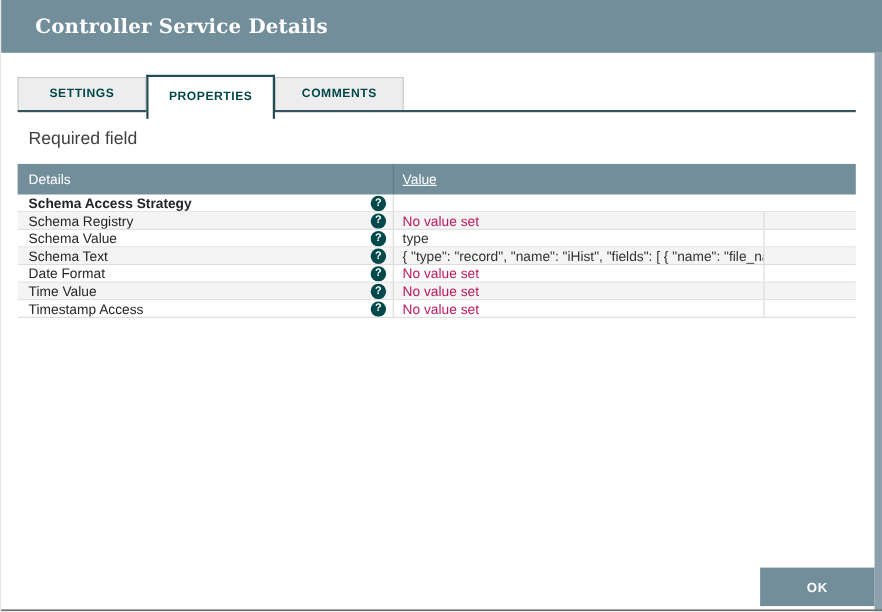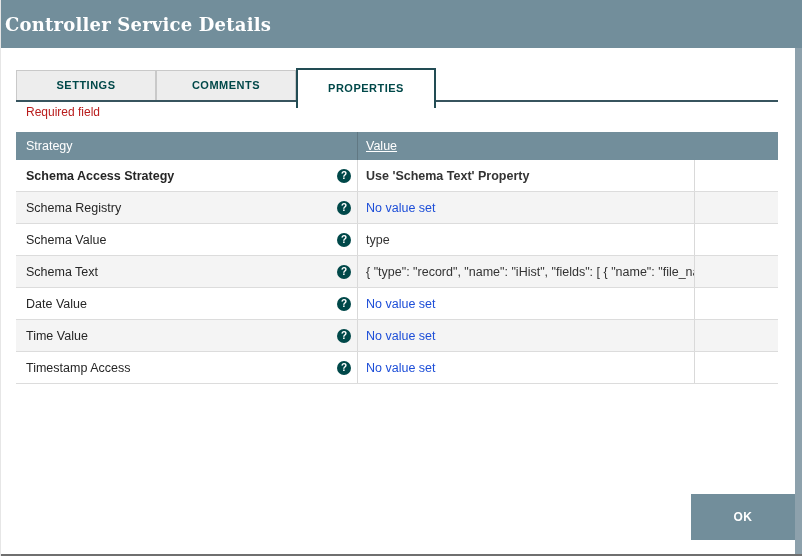--- a/index.html
+++ b/index.html
@@ -16,39 +16,39 @@
   .dialog::after {
     content: "";
     position: absolute; left: 0; right: 0; bottom: 0; height: 2px;
     background: #6f6f6f; z-index: 9;
   }
 
   .dlg-header {
     height: 48px;
     background: #728E9B;
     display: flex; align-items: center;
-    padding-left: 4px;
+    padding-left: 31px;
   }
   .dlg-title {
     color: #fff;
     font-family: "DejaVu Serif", "Liberation Serif", serif;
     font-size: 18px;
     font-weight: 600;
     letter-spacing: 0.2px;
   }
 
   .tab-bar {
     margin: 22px 24px 0 15px;
     height: 32px;
     display: flex;
     align-items: flex-end;
     border-bottom: 2px solid #37545E;
   }
   .tab {
-    width: 140px;
+    width: 117px;
     text-align: center;
     font-size: 11px;
     font-weight: bold;
     letter-spacing: 0.5px;
     color: #004849;
     cursor: pointer;
   }
   .tab.inactive {
     height: 30px; line-height: 28px;
     background: #ededed;
@@ -59,43 +59,43 @@
     height: 40px; line-height: 36px;
     background: #fff;
     border: 2px solid #224C54;
     border-bottom: none;
     margin-bottom: -8px;
     position: relative;
     z-index: 2;
   }
 
   .required-hint {
-    margin: 3px 0 0 25px;
-    font-size: 12px;
-    color: #b91c1c;
+    margin: 16px 0 0 25px;
+    font-size: 16px;
+    color: #404040;
   }
 
   .prop-table { margin: 13px 24px 0 15px; }
   .t-header {
     display: grid;
     grid-template-columns: 341px 337px 1fr;
     height: 28px;
     background: #728E9B;
     color: #fff;
     font-size: 12.5px;
     align-items: center;
   }
   .t-header .h-prop { padding-left: 10px; }
   .t-header .h-val  { padding-left: 8px; border-left: 1px solid rgba(0,0,0,0.15); height: 100%; display: flex; align-items: center; text-decoration: underline; }
   .t-header .h-extra { height: 100%; }
 
   .t-row {
     display: grid;
     grid-template-columns: 341px 337px 1fr;
-    height: 32px;
+    height: 16px;
     border-bottom: 1px solid #dcdcdc;
     background: #fff;
     align-items: stretch;
     cursor: default;
   }
   .t-row.alt { background: #f4f4f4; }
   .cell { display: flex; align-items: center; overflow: hidden; }
   .cell.prop { justify-content: space-between; padding: 0 6px 0 10px; }
   .pname { font-size: 12.5px; color: #262626; white-space: nowrap; }
   .t-row.required .pname, .t-row.required .cell.val { font-weight: bold; }
@@ -111,27 +111,27 @@
     text-align: center;
     cursor: pointer;
   }
   .cell.val {
     border-left: 1px solid #d9d9d9;
     padding-left: 8px;
     font-size: 12.5px;
     color: #333;
     white-space: nowrap;
   }
-  .cell.val.unset { color: #1d4ed8; }
+  .cell.val.unset { color: #be185d; }
   .cell.extra { border-left: 1px solid #d9d9d9; }
 
   .ok-button {
     position: absolute;
-    right: 7px; bottom: 16px;
-    width: 104px; height: 46px;
+    right: 7px; bottom: 5px;
+    width: 104px; height: 35px;
     background: #728E9B;
     color: #fff;
     font-size: 12px;
     font-weight: bold;
     letter-spacing: 0.5px;
     display: flex; align-items: center; justify-content: center;
     cursor: pointer;
     z-index: 8;
   }
 
@@ -147,39 +147,38 @@
 <body>
 
 <div class="dialog">
 
   <div class="dlg-header">
     <span class="dlg-title">Controller Service Details</span>
   </div>
 
   <div class="tab-bar">
     <div class="tab inactive">SETTINGS</div>
+    <div class="tab active">PROPERTIES</div>
     <div class="tab inactive">COMMENTS</div>
-    <div class="tab active">PROPERTIES</div>
   </div>
 
   <div class="required-hint">Required field</div>
 
   <div class="prop-table">
     <div class="t-header">
-      <div class="h-prop">Strategy</div>
+      <div class="h-prop">Details</div>
       <div class="h-val">Value</div>
       <div class="h-extra"></div>
     </div>
     <div>
         <div class="t-row required">
           <div class="cell prop">
             <span class="pname">Schema Access Strategy</span>
             <span class="help">?</span>
           </div>
-          <div class="cell val">Use 'Schema Text' Property</div>
           <div class="cell extra"></div>
         </div>
         <div class="t-row alt">
           <div class="cell prop">
             <span class="pname">Schema Registry</span>
             <span class="help">?</span>
           </div>
           <div class="cell val unset">No value set</div>
           <div class="cell extra"></div>
         </div>
@@ -194,21 +193,21 @@
         <div class="t-row alt">
           <div class="cell prop">
             <span class="pname">Schema Text</span>
             <span class="help">?</span>
           </div>
           <div class="cell val">{ "type": "record", "name": "iHist", "fields": [ { "name": "file_nam.</div>
           <div class="cell extra"></div>
         </div>
         <div class="t-row">
           <div class="cell prop">
-            <span class="pname">Date Value</span>
+            <span class="pname">Date Format</span>
             <span class="help">?</span>
           </div>
           <div class="cell val unset">No value set</div>
           <div class="cell extra"></div>
         </div>
         <div class="t-row alt">
           <div class="cell prop">
             <span class="pname">Time Value</span>
             <span class="help">?</span>
           </div>

